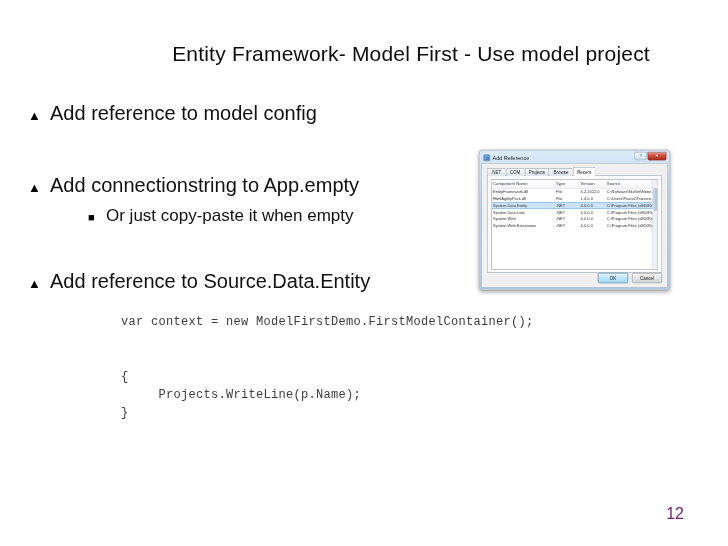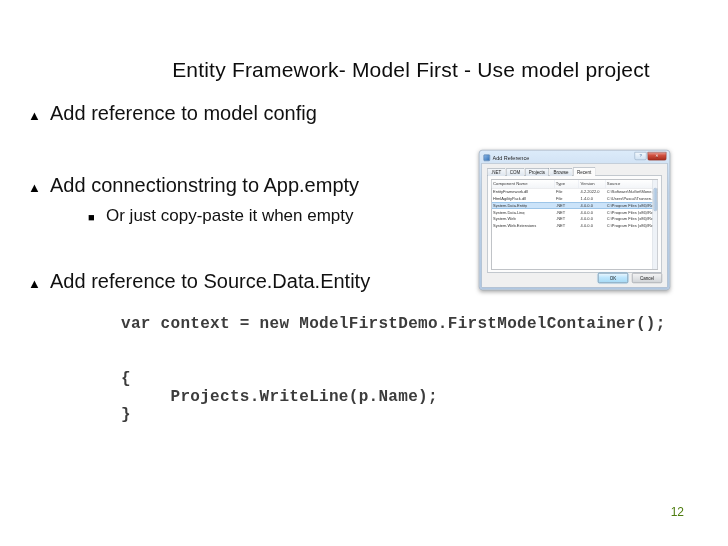--- a/index.html
+++ b/index.html
@@ -2,40 +2,40 @@
 <html><head>
 <meta charset="utf-8">
 <style>
   html,body{margin:0;padding:0;background:#ffffff;}
   .slide{
     position:relative;width:728px;height:546px;background:#ffffff;overflow:hidden;
     font-family:"Liberation Sans",sans-serif;color:#111;
   }
   
   .title{
-    position:absolute;left:100px;right:6px;top:42px;margin:16px;
+    position:absolute;left:100px;right:6px;top:42px;margin:0;
     font-size:21px;font-weight:400;text-align:center;color:#0d0d0d;
     letter-spacing:0.2px;
   }
   .bullet{position:absolute;display:flex;align-items:baseline;white-space:nowrap;}
   .bullet .marker{color:#000;}
   .bullet.l1{left:28px;font-size:20px;}
   .bullet.l1 .marker{font-size:13px;width:22px;}
   .bullet.l2{left:88px;font-size:17px;}
   .bullet.l2 .marker{font-size:11px;width:18px;}
   .b0{top:102px}.b1{top:174px}.b2{top:206px}.b3{top:270px}
   
   .code{
     position:absolute;left:121px;top:315px;
     font-family:"Liberation Mono","DejaVu Sans Mono",monospace;
-    font-size:16px;letter-spacing:0.3px;color:#3c3c3c;font-weight:bold;
+    font-size:12px;letter-spacing:0.3px;color:#3c3c3c;
   }
   .code-line{height:18.2px;white-space:pre;}
   
-  .pagenum{position:absolute;right:44px;top:505px;font-size:12px;color:#4d7c0f;}
+  .pagenum{position:absolute;right:44px;top:505px;font-size:16px;color:#701a75;}
   
   .dialog-wrap{position:absolute;left:479px;top:150px;width:191px;height:140px;}
   .dlg{
     position:relative;width:380px;height:278px;transform:scale(0.5);transform-origin:0 0;
     border:1px solid #6e87a3;border-radius:6px;
     background:linear-gradient(180deg,#dcebfa,#bdd2e8 30%,#b0c7e1);
     box-shadow:0 3px 8px rgba(0,0,0,0.35), inset 0 0 0 1px rgba(255,255,255,0.55);
   }
   .titlebar{height:24px;display:flex;align-items:center;gap:5px;padding:2px 6px 0 8px;}
   .appicon{width:11px;height:11px;flex:0 0 auto;border-radius:2px;

